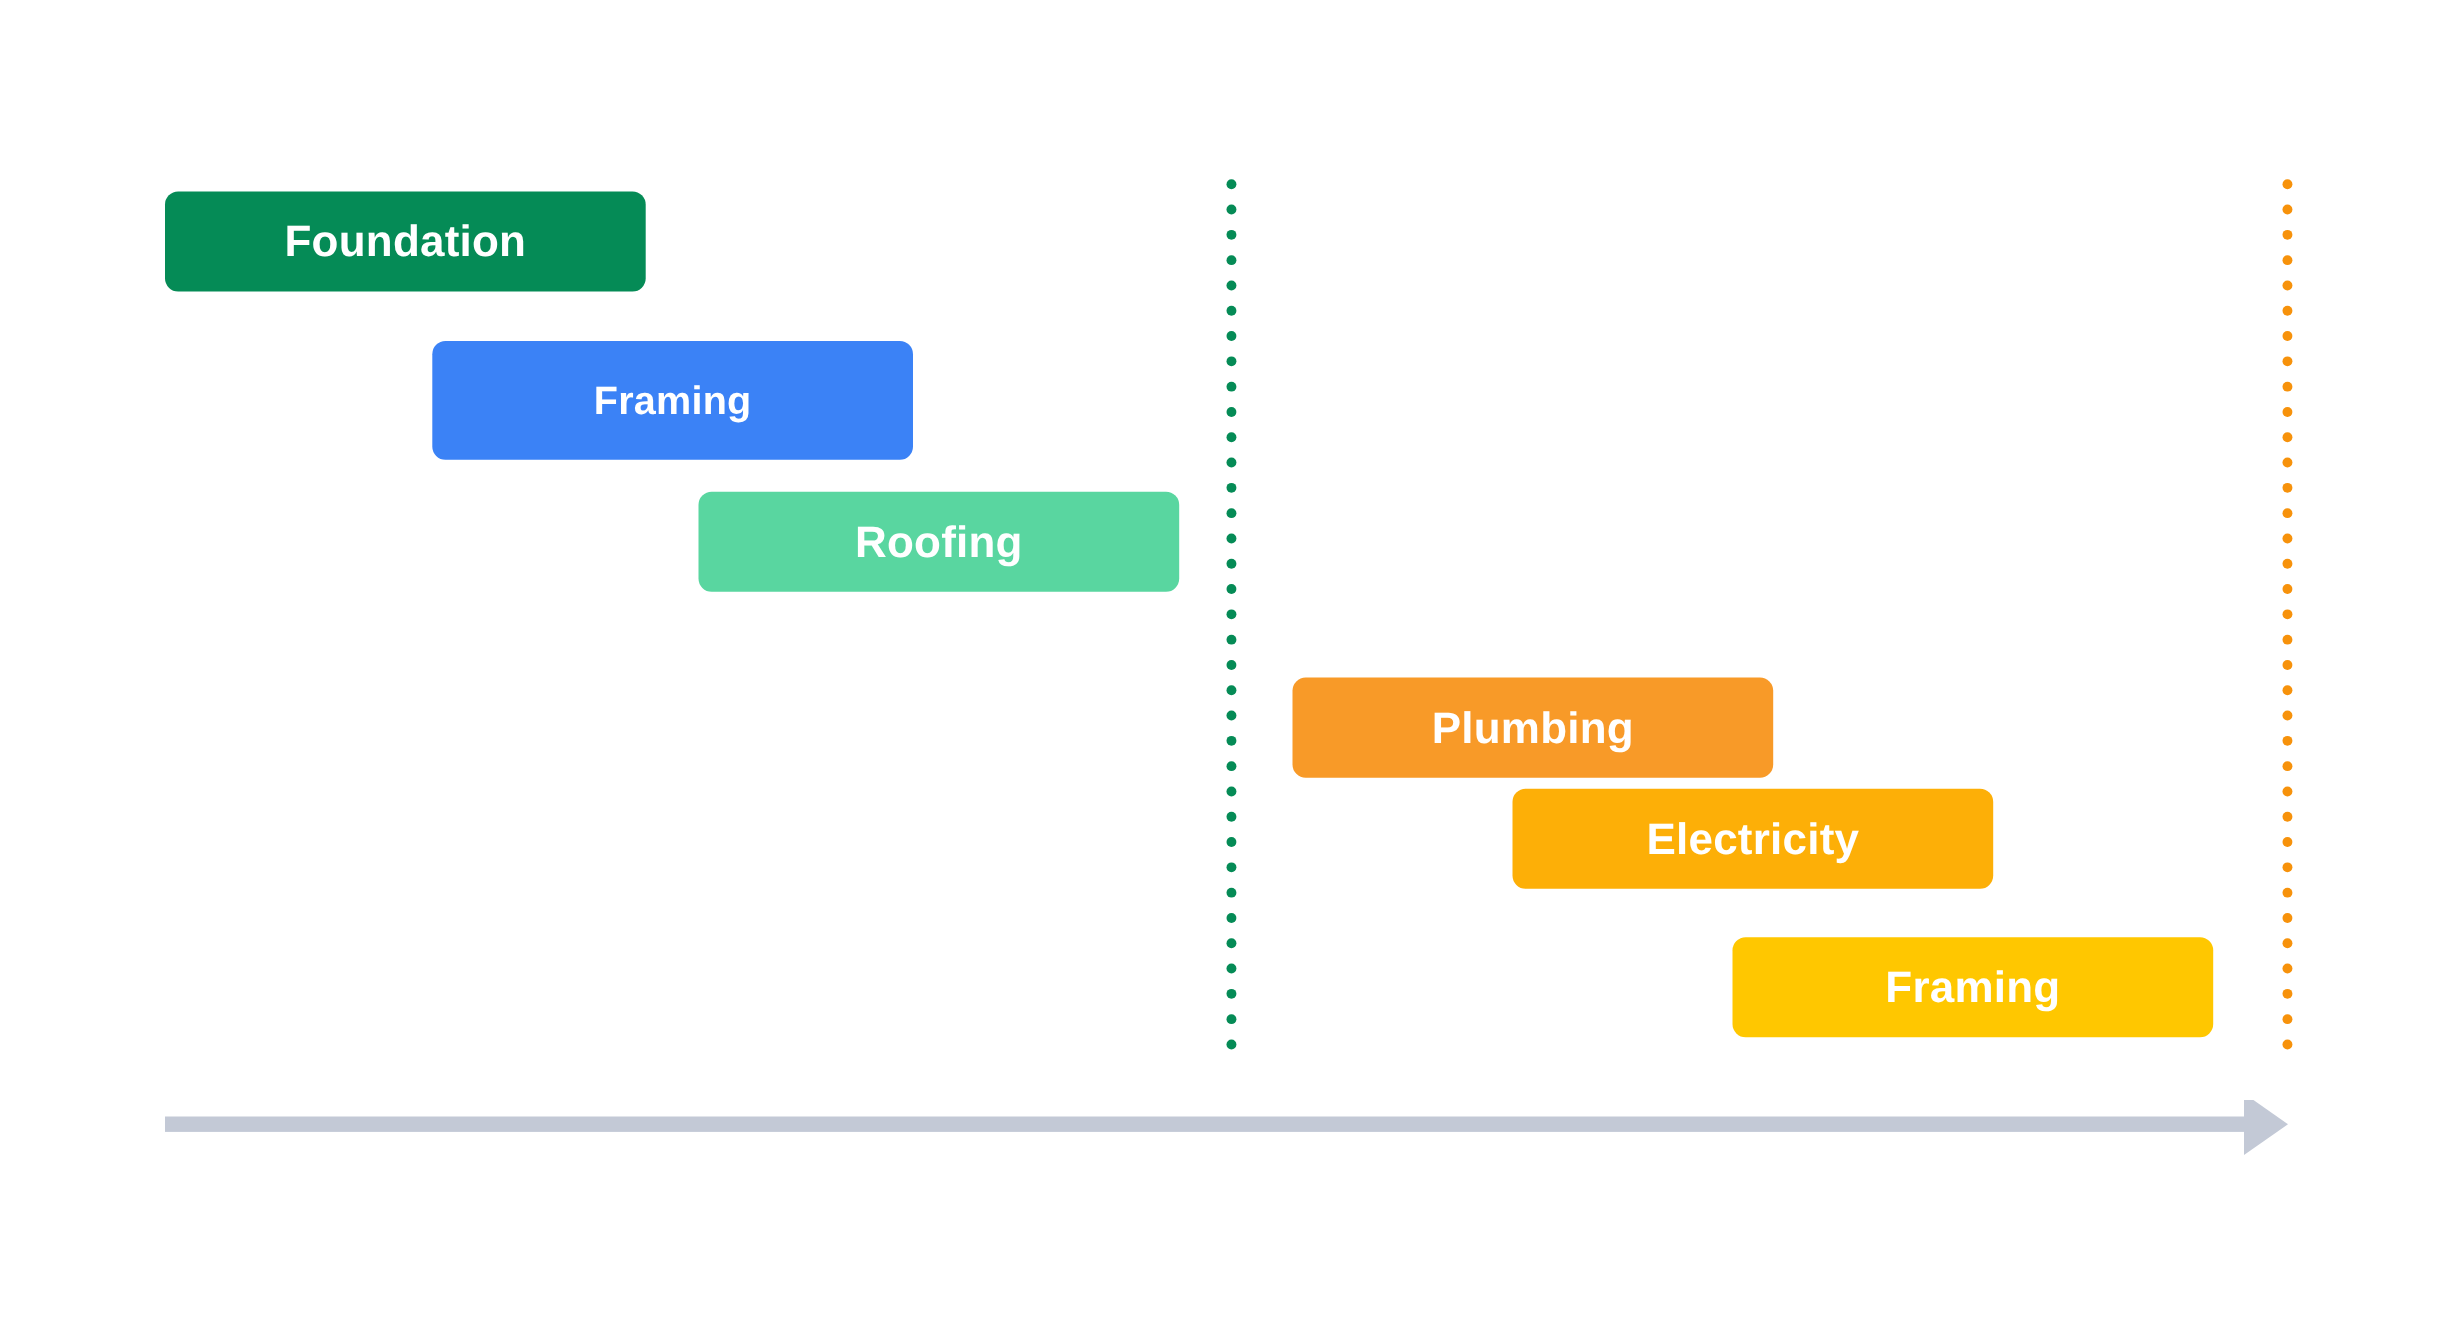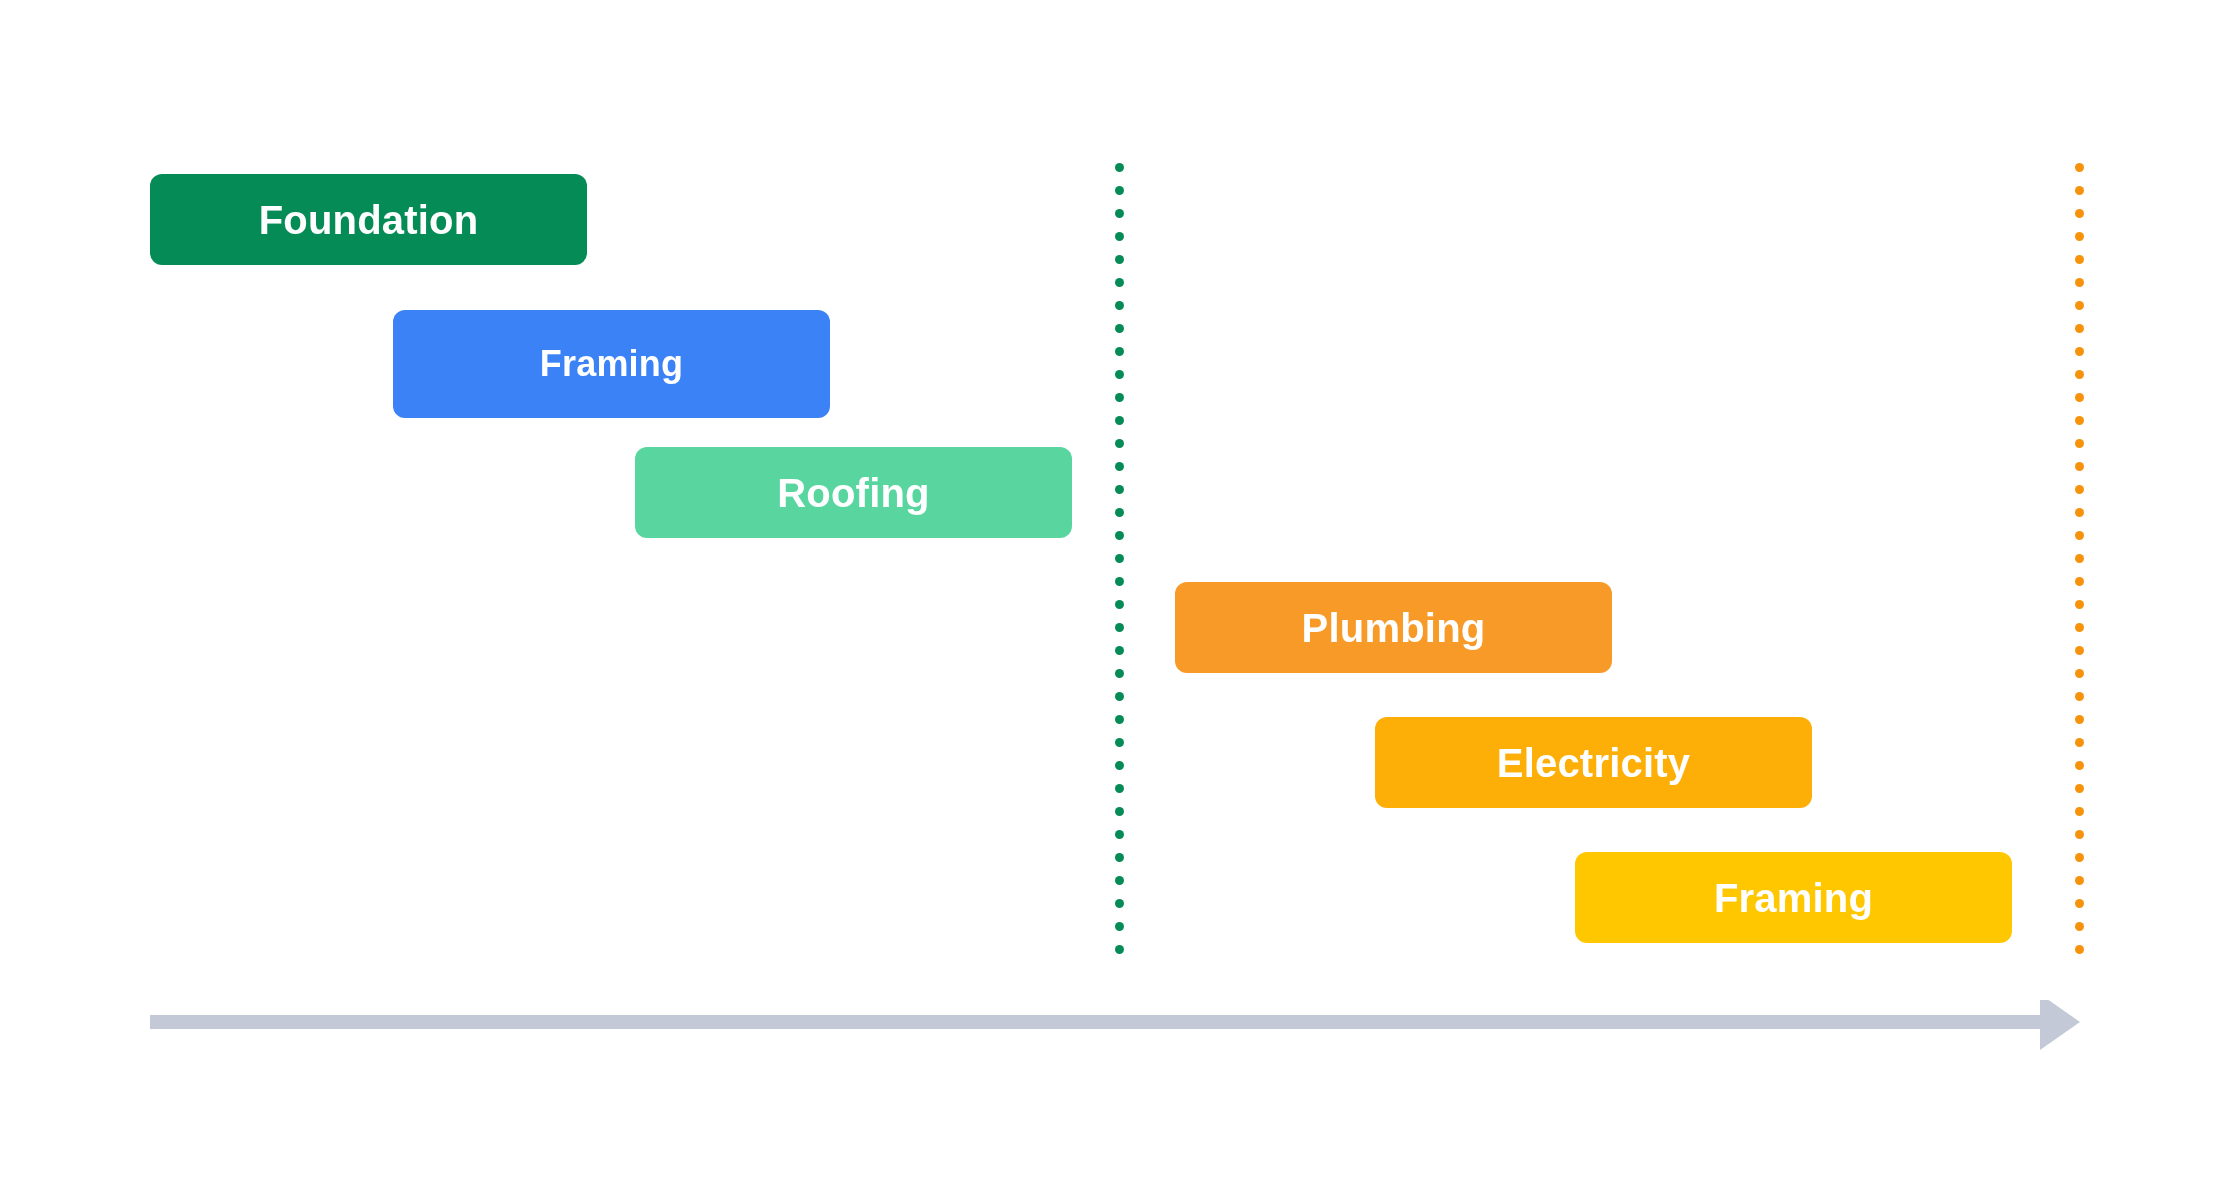--- a/index.html
+++ b/index.html
@@ -143,21 +143,21 @@
   <div id="bars">
       <div class="gantt-bar" style="left: 150px; top: 174px; width: 437px; height: 91px; background: rgb(5, 139, 86); font-size: 40px;">
         <span class="bar-label">Foundation</span>
       </div>
       <div class="gantt-bar" style="left: 393px; top: 310px; width: 437px; height: 108px; background: #3b82f6; font-size: 36px;">
         <span class="bar-label">Framing</span>
       </div>
       <div class="gantt-bar" style="left: 635px; top: 447px; width: 437px; height: 91px; background: rgb(89, 214, 160); font-size: 40px;">
         <span class="bar-label">Roofing</span>
       </div>
-      <div class="gantt-bar" style="left: 1175px; top: 582px; width: 437px; height: 91px; background: rgb(248, 154, 40); font-size: 40px;">
+      <div class="gantt-bar" style="left: 1175px; top: 616px; width: 437px; height: 91px; background: rgb(248, 154, 40); font-size: 40px;">
         <span class="bar-label">Plumbing</span>
       </div>
       <div class="gantt-bar" style="left: 1375px; top: 717px; width: 437px; height: 91px; background: rgb(253, 175, 7); font-size: 40px;">
         <span class="bar-label">Electricity</span>
       </div>
       <div class="gantt-bar" style="left: 1575px; top: 852px; width: 437px; height: 91px; background: rgb(255, 199, 0); font-size: 40px;">
         <span class="bar-label">Framing</span>
       </div>
     </div>
 

